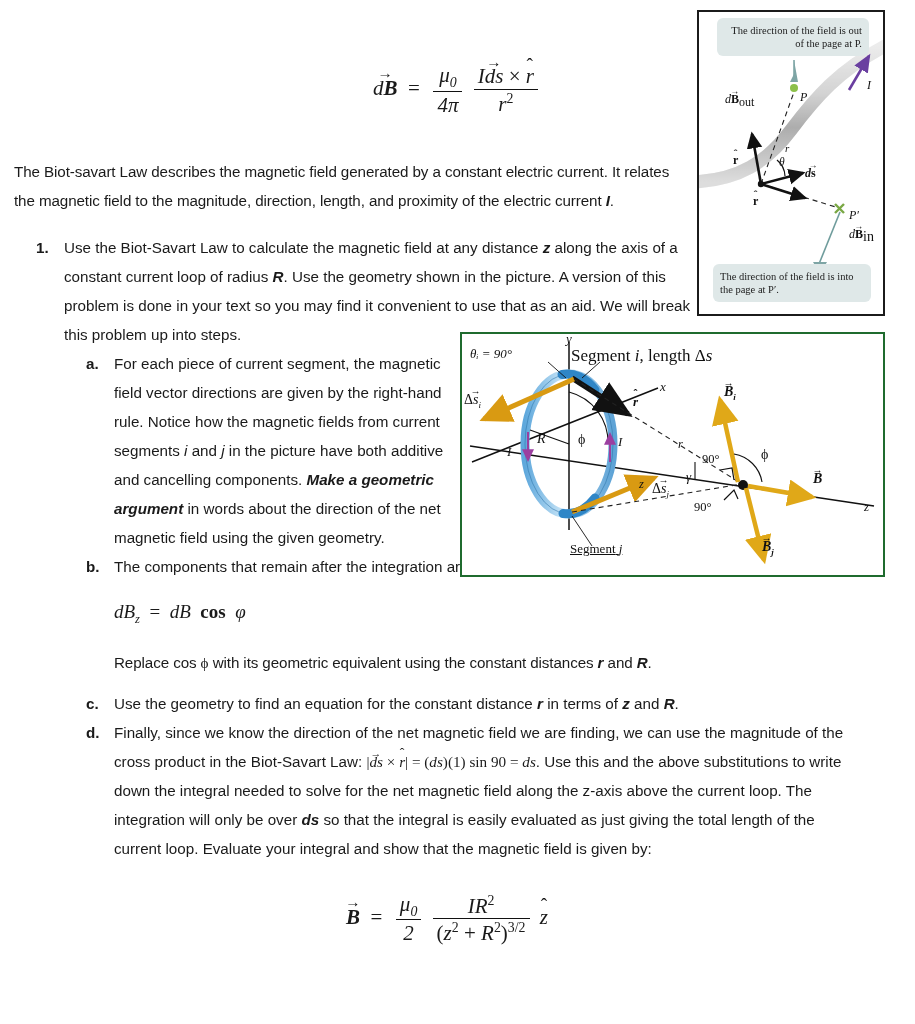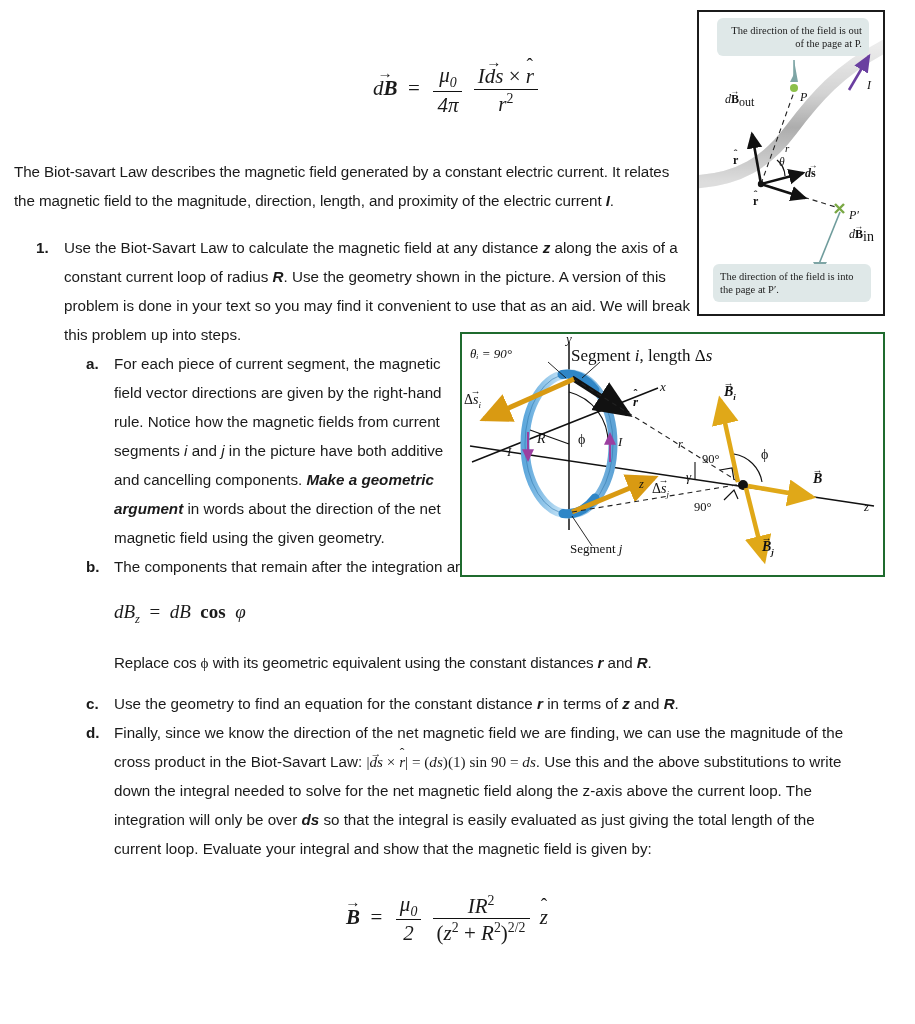--- a/index.html
+++ b/index.html
@@ -256,21 +256,21 @@
 
     <div class="eq eq-bot">
       <span class="mathserif"><span class="vecbar"><b>B</b></span></span>
       <span class="upr">&nbsp;=&nbsp;</span>
       <span class="frac">
         <span class="num">μ<sub class="m upr">0</sub></span>
         <span class="den">2</span>
       </span>
       <span class="frac">
         <span class="num"><span class="mathserif">IR</span><sup class="m upr">2</sup></span>
-        <span class="den"><span class="upr">(</span><span class="mathserif">z</span><sup class="m upr">2</sup><span class="upr">&nbsp;+&nbsp;</span><span class="mathserif">R</span><sup class="m upr">2</sup><span class="upr">)</span><sup class="m upr">2/2</sup></span>
+        <span class="den"><span class="upr">(</span><span class="mathserif">z</span><sup class="m upr">2</sup><span class="upr">&nbsp;+&nbsp;</span><span class="mathserif">R</span><sup class="m upr">2</sup><span class="upr">)</span><sup class="m upr">3/2</sup></span>
       </span>
       <span class="mathserif hatm" style="margin-left:2px">z</span>
     </div>
 
   </div>
 
   <div class="fig1">
     <svg width="184" height="302" viewBox="0 0 184 302">
       <defs>
         <linearGradient id="wireg" x1="0" y1="0" x2="0" y2="1">
@@ -419,21 +419,21 @@
     <div class="flabel" style="left:171px; top:60px; font-size:13px; font-weight:bold;"><span class="hatm" style="font-style:italic">r</span></div>
     <div class="flabel" style="left:216px; top:103px; font-size:12.5px; font-style:italic;">r</div>
     <div class="flabel" style="left:75px; top:97px; font-size:14px; font-style:italic;">R</div>
     <div class="flabel" style="left:116px; top:98px; font-size:14px;">ϕ</div>
     <div class="flabel" style="left:224px; top:135px; font-size:13px; font-style:italic;">γ</div>
     <div class="flabel" style="left:177px; top:143px; font-size:12.5px; font-style:italic;">z</div>
     <div class="flabel" style="left:45px; top:110px; font-size:13px; font-style:italic;">I</div>
     <div class="flabel" style="left:156px; top:100px; font-size:13px; font-style:italic;">I</div>
     <div class="flabel" style="left:2px; top:58px; font-size:14px;">Δ<span class="vecbar" style="font-style:italic">s</span><sub style="font-size:9px; font-style:italic">i</sub></div>
     <div class="flabel" style="left:190px; top:147px; font-size:14px;">Δ<span class="vecbar" style="font-style:italic">s</span><sub style="font-size:9px; font-style:italic">j</sub></div>
-    <div class="flabel" style="left:108px; top:207px; font-size:13px;"><span style="font-style:normal">Segment</span> <i>j</i></div>
+    <div class="flabel" style="left:108px; top:207px; font-size:13px;text-decoration:underline;"><span style="font-style:normal">Segment</span> <i>j</i></div>
     <div class="flabel" style="left:262px; top:50px; font-size:14px; font-weight:bold;"><span class="vecbar" style="font-style:italic">B</span><sub style="font-size:9px; font-style:italic">i</sub></div>
     <div class="flabel" style="left:300px; top:205px; font-size:14px; font-weight:bold;"><span class="vecbar" style="font-style:italic">B</span><sub style="font-size:9px; font-style:italic">j</sub></div>
     <div class="flabel" style="left:351px; top:137px; font-size:14px; font-weight:bold;"><span class="vecbar" style="font-style:italic">B</span></div>
     <div class="flabel" style="left:240px; top:118px; font-size:12.5px;">90°</div>
     <div class="flabel" style="left:232px; top:166px; font-size:12.5px;">90°</div>
     <div class="flabel" style="left:299px; top:113px; font-size:14px;">ϕ</div>
   </div>
 
 </div>
 

